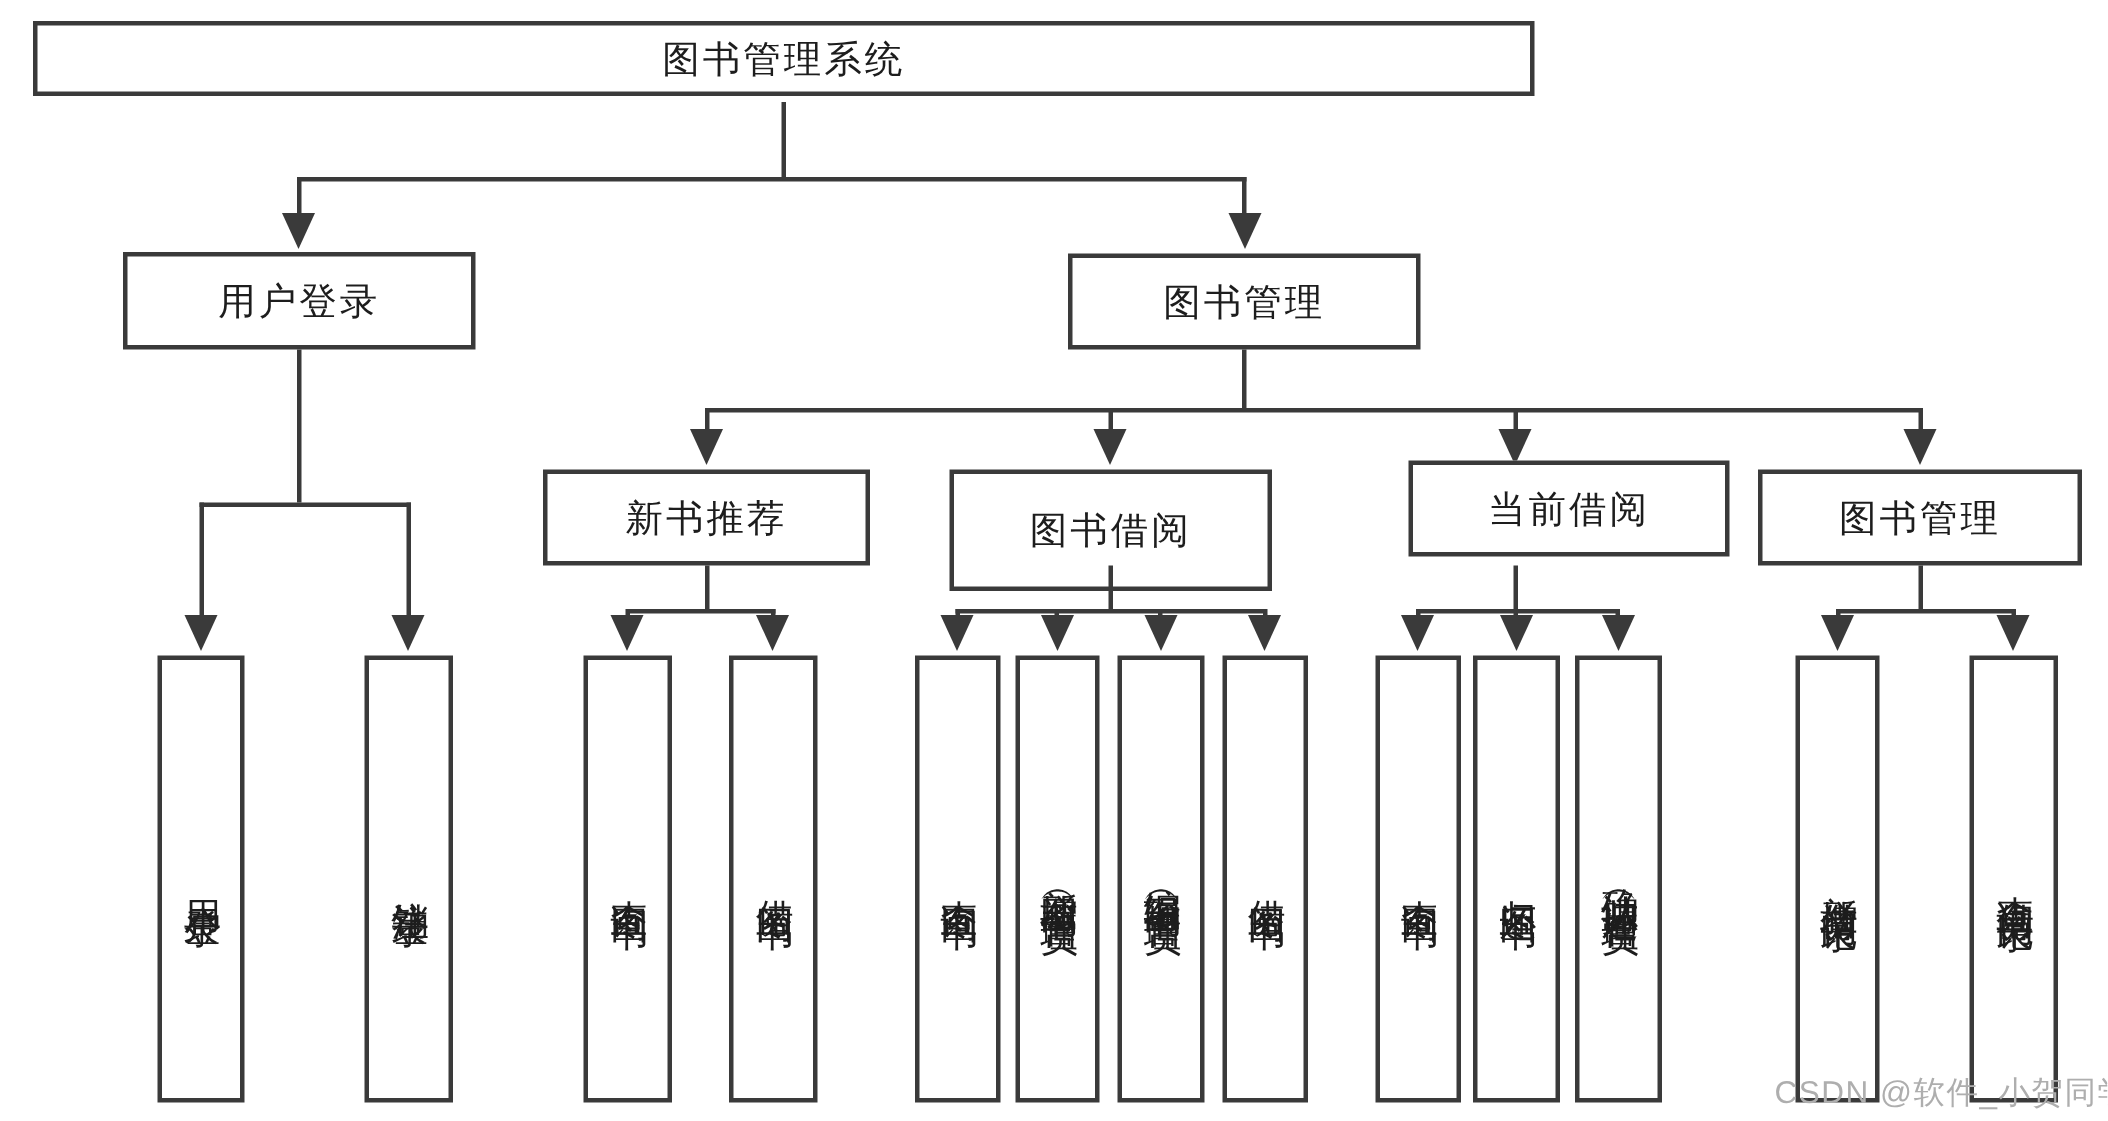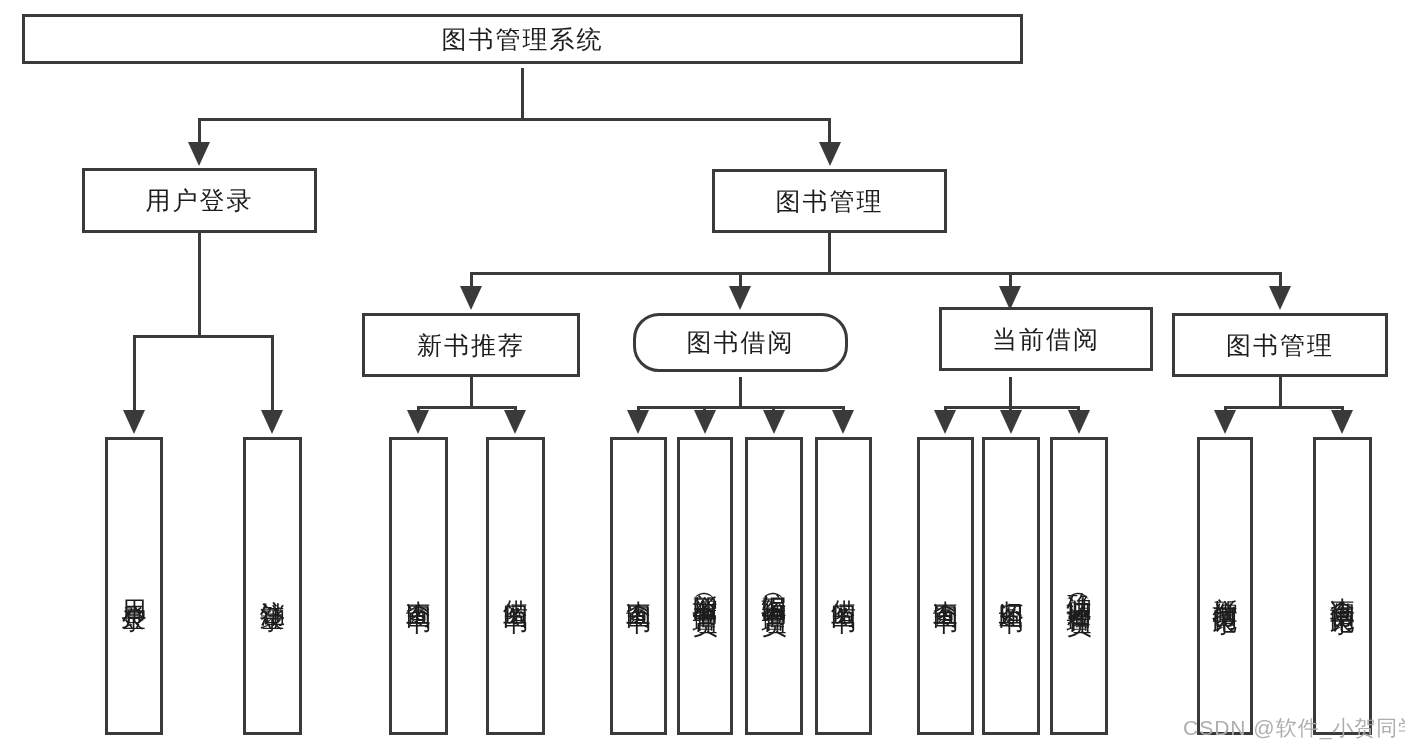--- a/index.html
+++ b/index.html
@@ -82,21 +82,21 @@
   <div class="vl" style="left:739px; top:272px; height:20px;"></div>
   <div class="tri" style="left:729px; top:286px;"></div>
   <div class="vl" style="left:1009px; top:272px; height:20px;"></div>
   <div class="tri" style="left:999px; top:286px;"></div>
   <div class="vl" style="left:1279px; top:272px; height:20px;"></div>
   <div class="tri" style="left:1269px; top:286px;"></div>
 
   <div class="box" style="left:362px; top:313px; width:218px; height:64px;text-align:right;">
     <span class="hlabel">新书推荐</span>
   </div>
-  <div class="box" style="left:633px; top:313px; width:215px; height:59px;border-radius:26px;">
+  <div class="box" style="left:633px; top:313px; width:215px; height:81px;">
     <span class="hlabel">图书借阅</span>
   </div>
   <div class="box" style="left:903px; top:307px; width:214px; height:64px;margin-left:36px;">
     <span class="hlabel">当前借阅</span>
   </div>
   <div class="box" style="left:1172px; top:313px; width:216px; height:64px;">
     <span class="hlabel">图书管理</span>
   </div>
 
   <div class="vl" style="left:470px; top:377px; height:31px;"></div>

